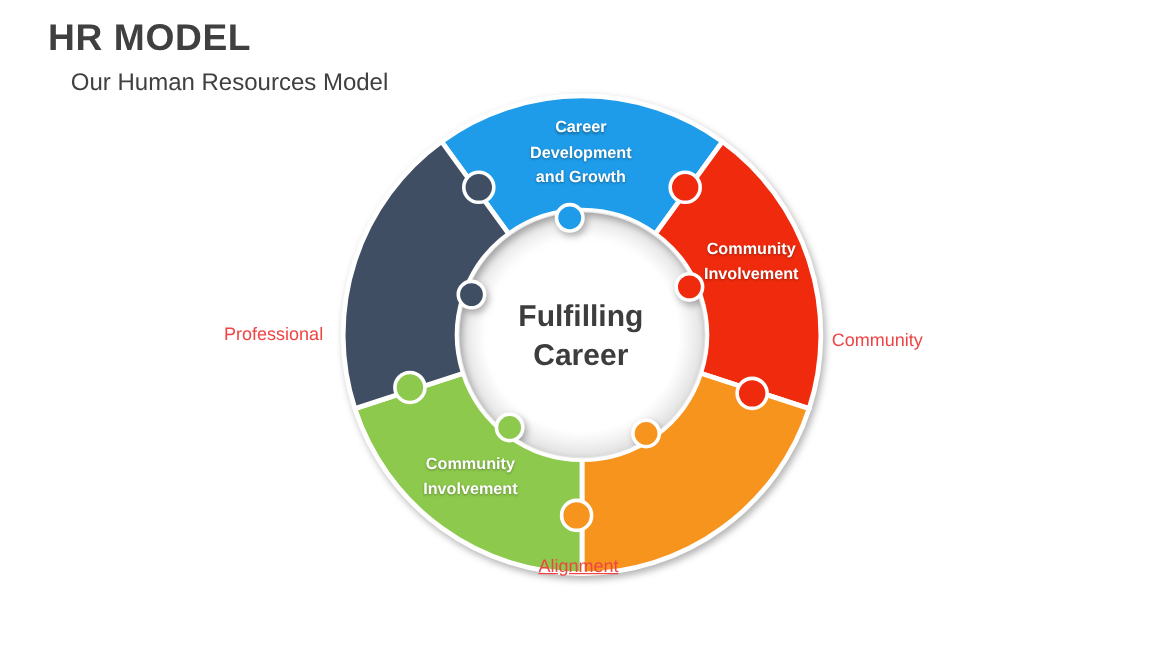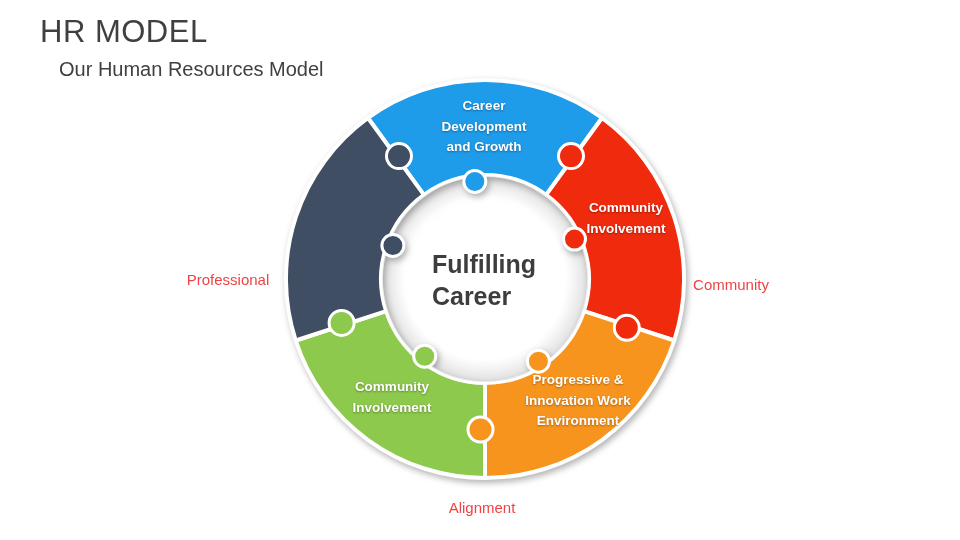--- a/index.html
+++ b/index.html
@@ -2,40 +2,40 @@
 <html><head>
 <meta charset="utf-8">
 <style>
   html, body { margin: 0; padding: 0; background: #ffffff; }
   body {
     width: 960px; height: 540px; position: relative; overflow: hidden;
     font-family: "Liberation Sans", sans-serif;
   }
   .header { position: absolute; left: 40px; top: 14px; }
   .title {
-    font-size: 31px; font-weight: normal; color: #404040; letter-spacing: 0.5px;
+    font-size: 31px; font-weight: bold; color: #404040; letter-spacing: 0.5px;
   }
   .subtitle {
     font-size: 20px; color: #404040; margin-top: 8px; margin-left: 19px;
   }
   svg.puzzle {
     position: absolute; left: 0; top: 0;
     filter: drop-shadow(2px 3px 3px rgba(0,0,0,0.30));
   }
   .labels { position: absolute; left: 0; top: 0; width: 960px; height: 436px; pointer-events: none; }
   .seg-label {
     position: absolute; transform: translate(-50%, -50%);
     color: #ffffff; font-weight: bold; font-size: 13.5px; line-height: 20.5px;
     text-align: center; white-space: pre-line;
     text-shadow: 0 1px 2px rgba(0,0,0,0.35);
   }
   .center-label {
     position: absolute; transform: translate(-50%, -50%);
     color: #3d3d3d; font-weight: bold; font-size: 25px; line-height: 32px;
-    text-align: left; white-space: pre-line;
+    text-align: center; white-space: pre-line;
   }
   .outer-label {
     position: absolute; transform: translate(-50%, -50%);
     color: #ef4444; font-size: 15px; white-space: nowrap;
   }
 </style>
 </head>
 <body>
 
 <div class="header">
@@ -71,25 +71,22 @@
   <circle cx="480.5" cy="429.5" r="12.5" stroke="#ffffff" stroke-width="3" fill="#F7941E"></circle>
   <circle cx="341.6" cy="322.9" r="12.5" stroke="#ffffff" stroke-width="3" fill="#8DC94C"></circle>
 </svg>
 
 <div class="labels">
   <div class="seg-label" style="left:484px; top:127px;">Career
 Development
 and Growth</div>
   <div class="seg-label" style="left:626px; top:218px;">Community
 Involvement</div>
-  <div class="seg-label" style="left:578px; top:401px;">Progressive &amp;
-Innovation Work
-Environment</div>
   <div class="seg-label" style="left:392px; top:397px;">Community
 Involvement</div>
 
   <div class="center-label" style="left:484px; top:280px;">Fulfilling
 Career</div>
 
   <div class="outer-label" style="left:228px; top:279px;">Professional</div>
   <div class="outer-label" style="left:731px; top:284px;">Community</div>
-  <div class="outer-label" style="left:482px; top:507px;">Alignment</div>
+  <div class="outer-label" style="left:482px; top:472px;text-decoration:underline;">Alignment</div>
 </div>
 
 </body></html>

